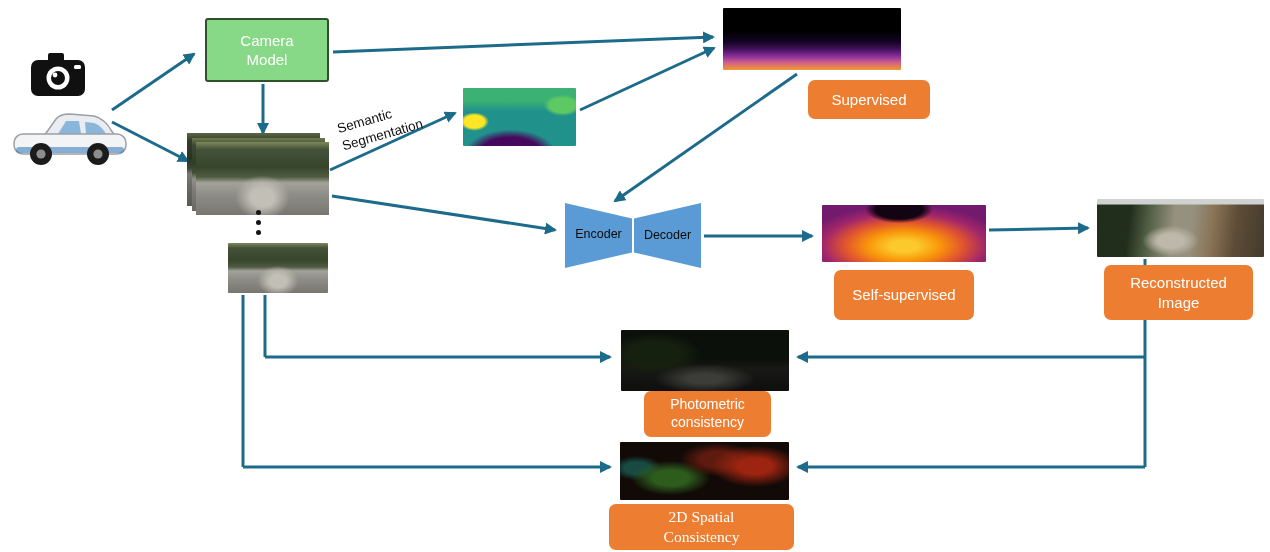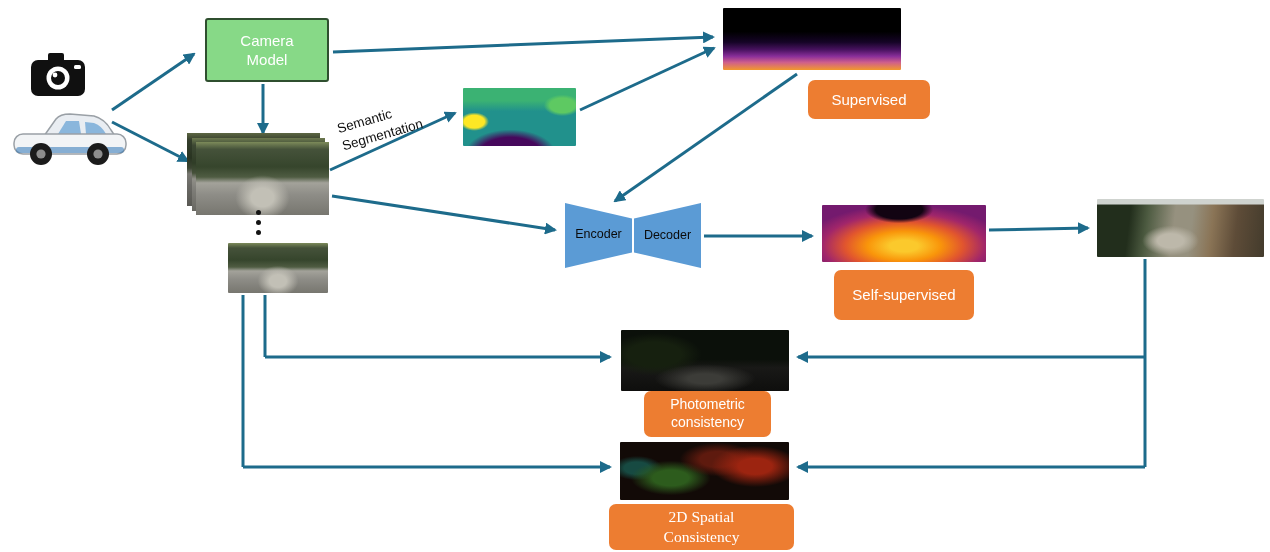--- a/index.html
+++ b/index.html
@@ -156,20 +156,21 @@
 
   <div class="abs enc"></div>
   <div class="abs dec"></div>
   <div class="abs enc-text">Encoder</div>
   <div class="abs dec-text">Decoder</div>
 
   <div class="pic depth-pred"></div>
   <div class="abs badge self-supervised">Self-supervised</div>
 
   <div class="pic recon"></div>
+  <div class="abs badge reconstructed-label">Reconstructed Image</div>
 
   <div class="pic photo"></div>
   <div class="abs badge photometric-label">Photometric consistency</div>
 
   <div class="pic spatial"></div>
   <div class="abs badge spatial-label">2D Spatial Consistency</div>
 
 </div>
 
 </body></html>

